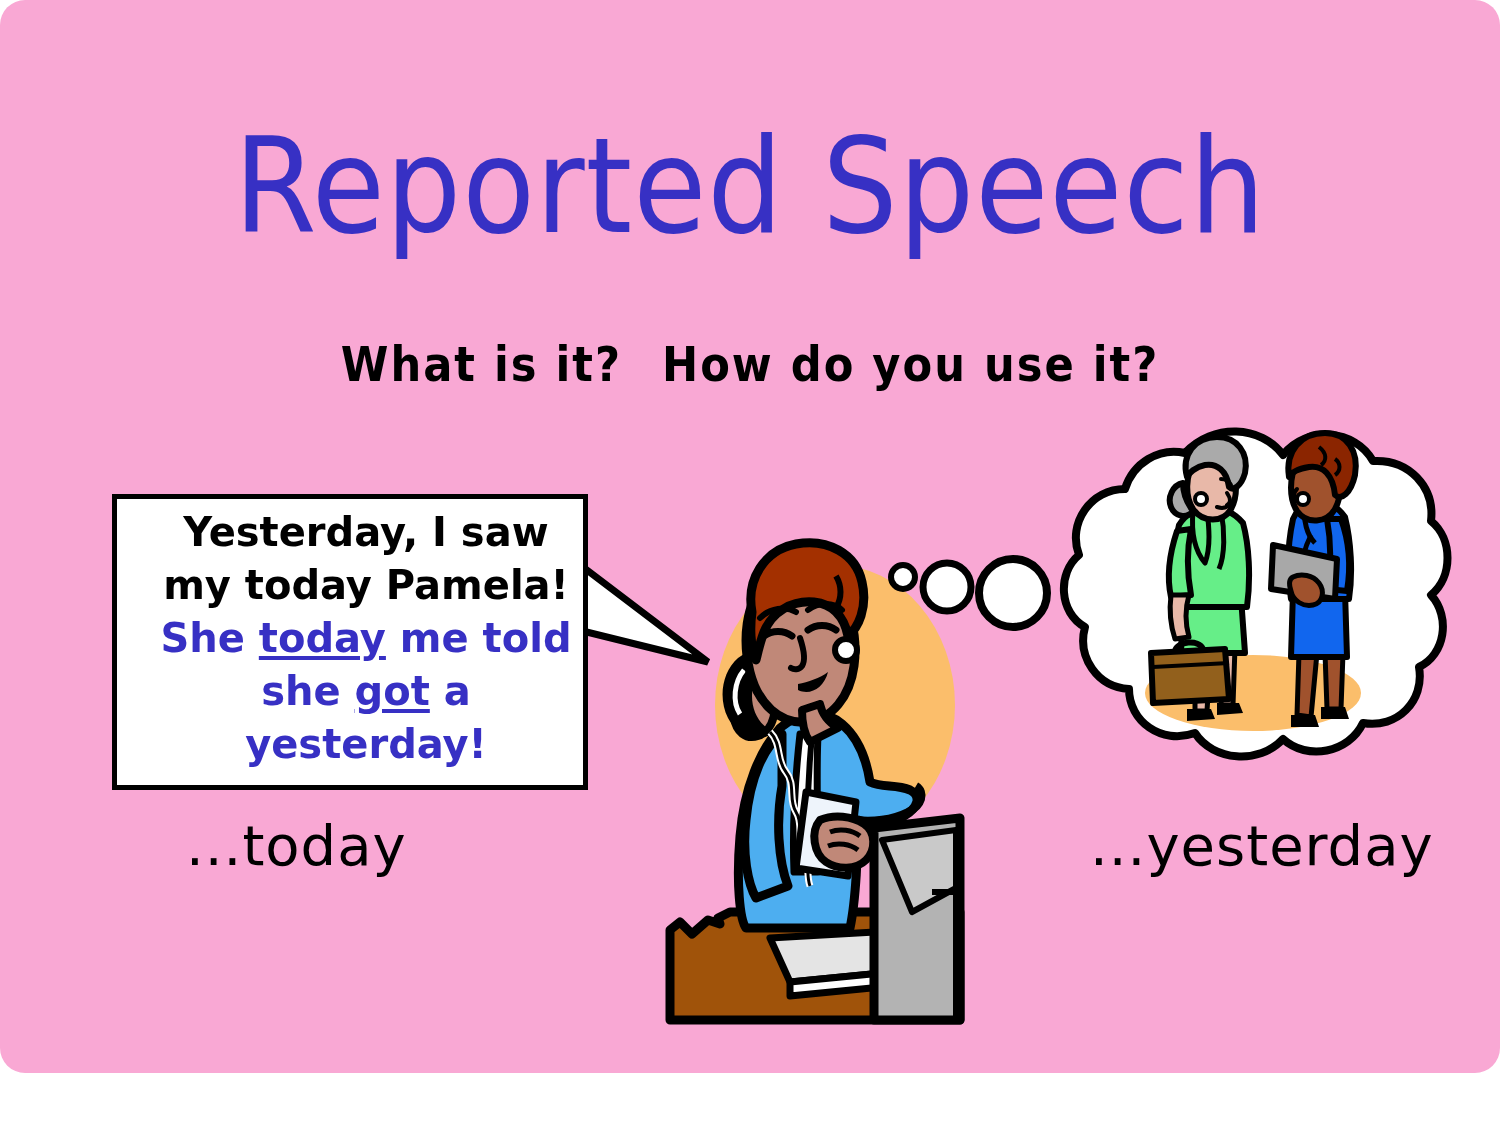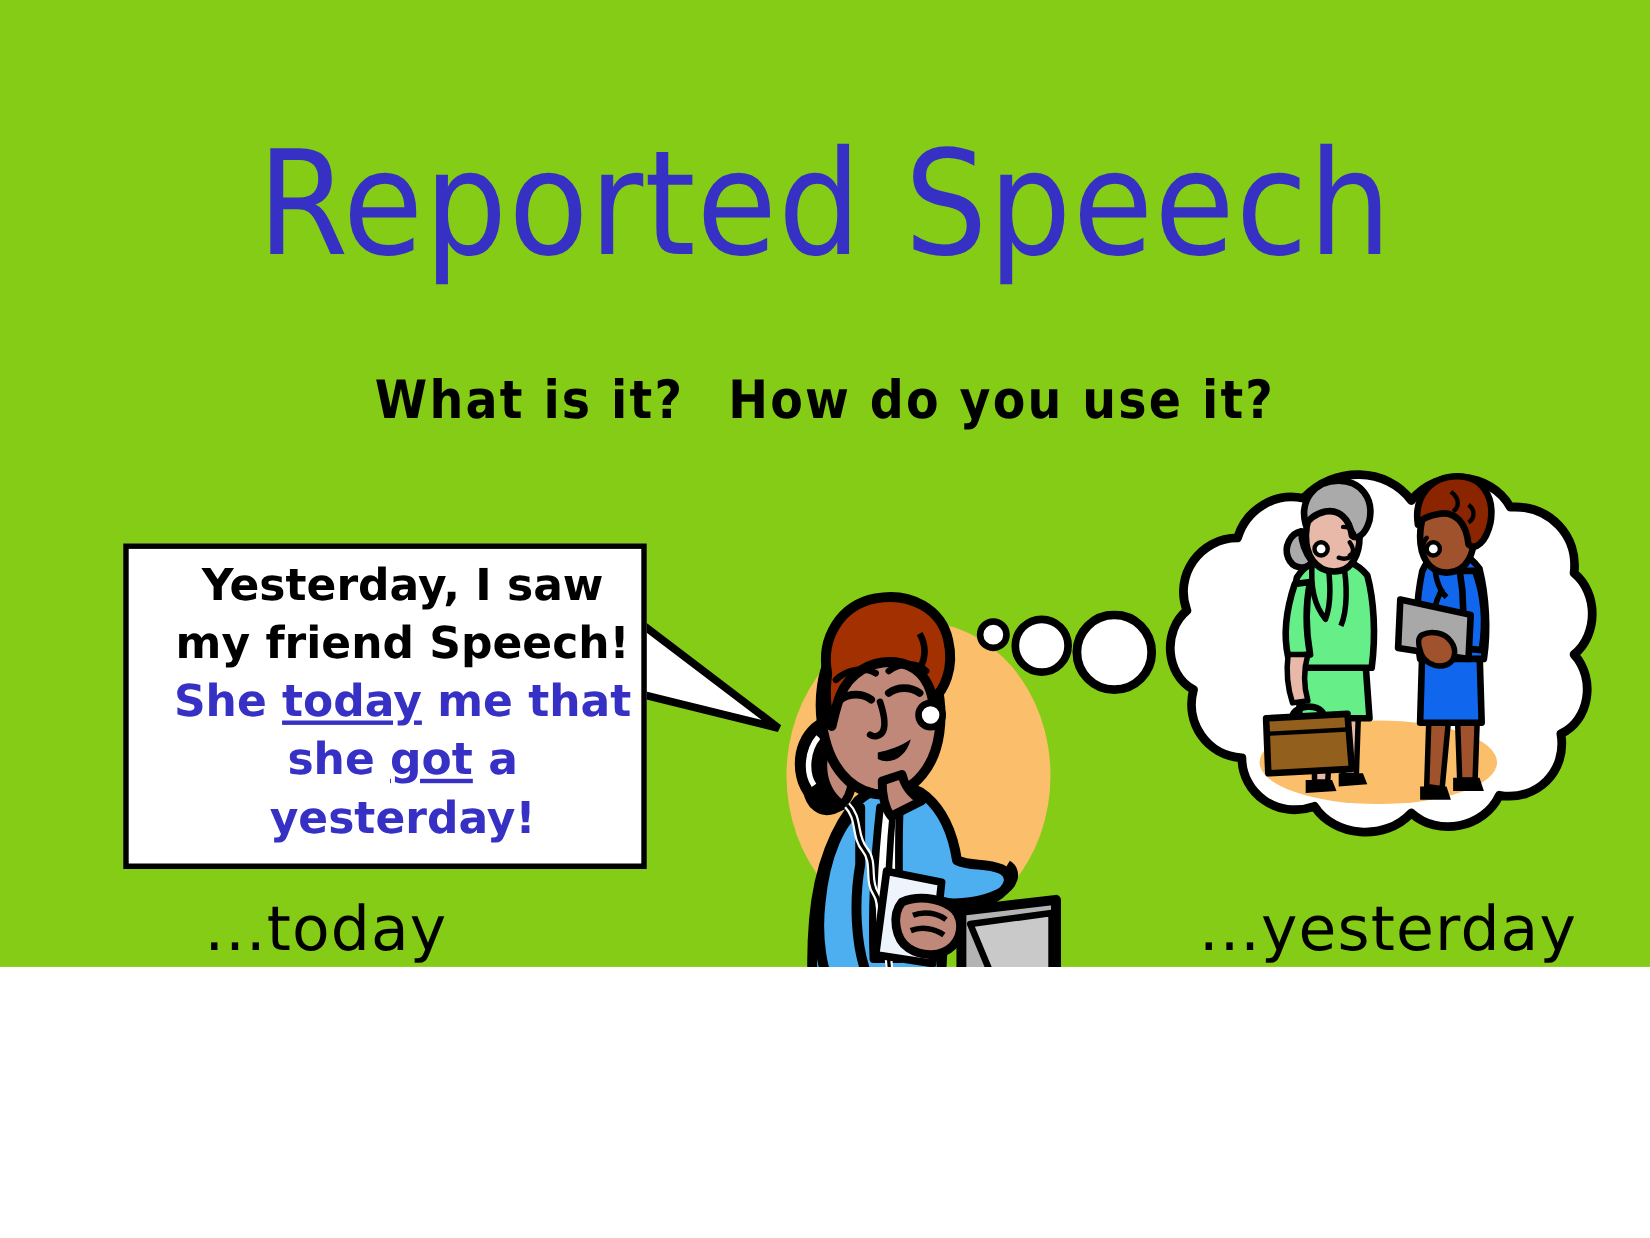--- a/index.html
+++ b/index.html
@@ -3,24 +3,25 @@
 <meta charset="utf-8">
 <style>
   html, body {
     margin: 0;
     padding: 0;
     background: #ffffff;
   }
   #slide {
     position: relative;
     width: 1500px;
-    height: 879px;
-    background: #84cc16;
+    height: 1073px;
+    background: #f9a8d4;
     overflow: hidden;
     font-family: "DejaVu Sans", sans-serif;
+    border-radius: 25px;
   }
 
   
   #title {
     position: absolute;
     left: 0;
     top: 120px;
     width: 1500px;
     text-align: center;
     font-family: "DejaVu Sans Condensed", "Liberation Sans Narrow", "Liberation Sans", sans-serif;
@@ -142,22 +143,22 @@
   <div id="speech-balloon">
 
     <svg id="speech-tail-svg" viewBox="0 0 170 150">
       <polygon points="4,5 166,128 4,88" fill="#ffffff" stroke="#000000" stroke-width="7" stroke-linejoin="miter"></polygon>
     </svg>
 
     <div id="speech-box"></div>
 
     <div id="speech-text">
       <span class="bline">Yesterday, I saw</span>
-      <span class="bline">my friend Speech!</span>
-      <span class="bline blue"><span>She </span><span class="u">today</span><span> me that</span></span>
+      <span class="bline">my today Pamela!</span>
+      <span class="bline blue"><span>She </span><span class="u">today</span><span> me told</span></span>
       <span class="bline blue"><span>she </span><span class="u">got</span><span> a</span></span>
       <span class="bline blue">yesterday!</span>
     </div>
   </div>
 
   <div id="caption-today" class="caption">...today</div>
 
   <div id="caption-yesterday" class="caption">...yesterday</div>
 
   <div id="phone-clipart">

